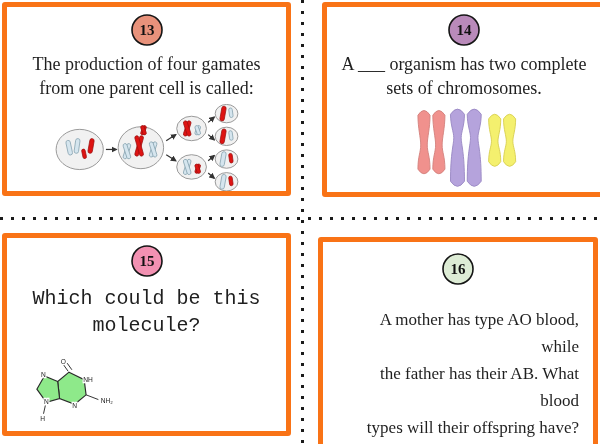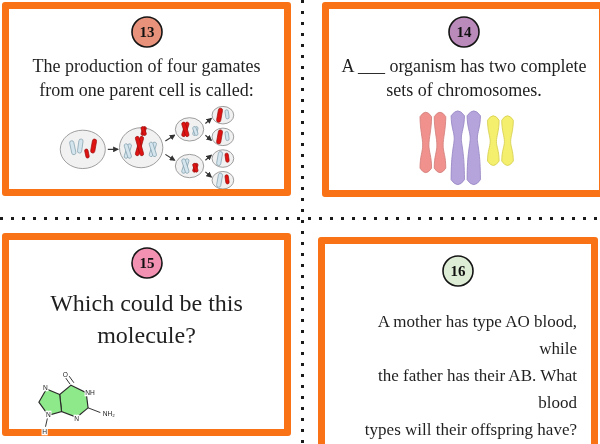--- a/index.html
+++ b/index.html
@@ -10,33 +10,33 @@
   }
   .cut-h {
     position:absolute; left:0; top:217px; width:600px; height:3px;
     background:repeating-linear-gradient(to right,#1b1b1b 0 3px,transparent 3px 11px);
   }
   .cut-v {
     position:absolute; top:0; left:301px; width:3px; height:444px;
     background:repeating-linear-gradient(to bottom,#1b1b1b 0 3px,transparent 3px 11px);
   }
   .card {
-    position:absolute; background:#fff; border:7px solid #f97316; border-radius:3px;
+    position:absolute; background:#fff; border:5px solid #f97316; border-radius:3px;
     box-sizing:border-box; display:flex; flex-direction:column; align-items:center;
   }
   #card13 { left:2px;   top:2px;   width:289px; height:194px; }
   #card14 { left:322px; top:2px;   width:284px; height:195px; }
   #card15 { left:2px;   top:233px; width:289px; height:203px; }
   #card16 { left:318px; top:237px; width:280px; height:234px; }
 
   .badge { margin-top:6px; flex:0 0 auto; }
   .badge-num { font-family:"Liberation Serif",serif; font-weight:bold; font-size:15px; fill:#111; }
 
   .question { text-align:center; font-size:18px; line-height:1.35; margin-top:5px; }
-  #card15 .question { font-size:24px; margin-top:7px; }
+  #card15 .question { font-size:20px; margin-top:7px;font-family:Liberation Mono, monospace; }
 
   .q16 { align-self:flex-start; text-align:right; font-size:17px; line-height:27px;
          margin-top:20px; padding:0 14px 0 21px; }
 
   .row15 { display:flex; width:100%; align-items:flex-start; margin-top:2px; }
   .molecule { margin-left:24px; margin-top:16px; flex:0 0 auto; }
   .options { margin-left:12px; margin-top:6px; font-family:"Liberation Sans","DejaVu Sans",sans-serif;
              font-size:16px; color:#222; text-align:left; }
   .options .opt { margin-bottom:8px; line-height:17px; }
 

